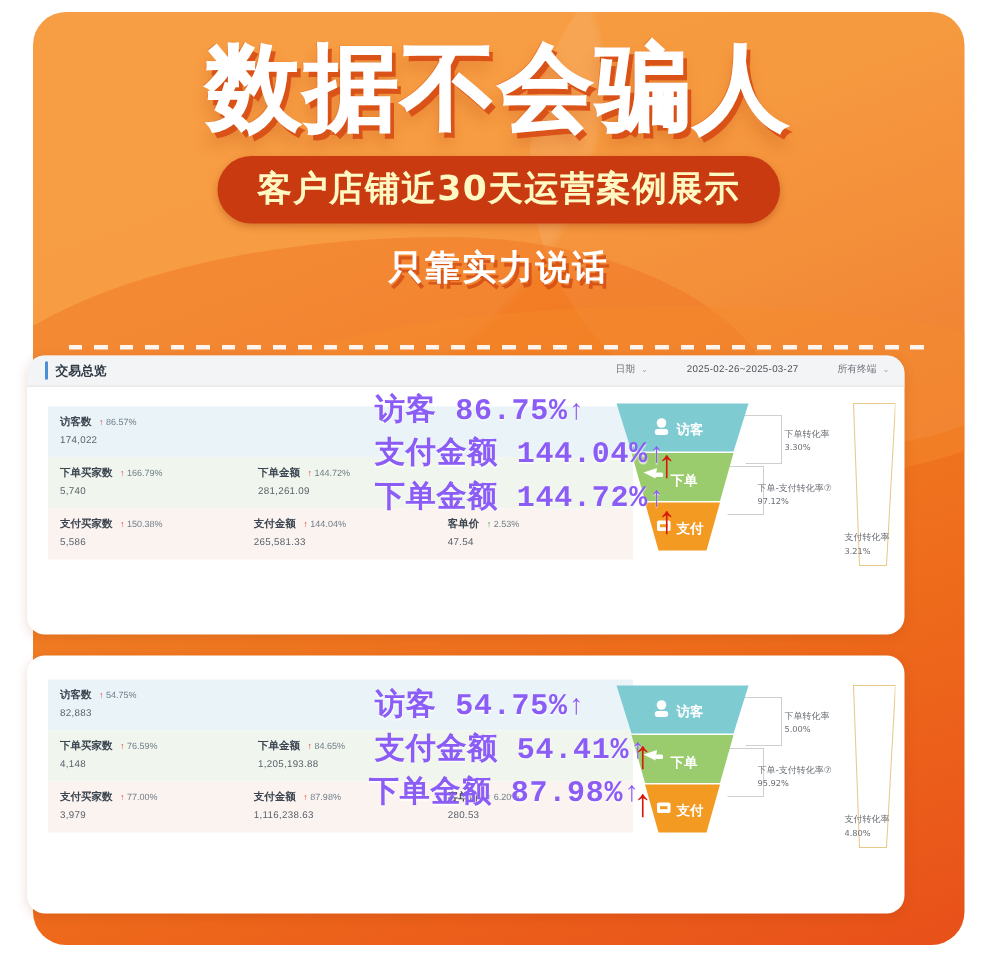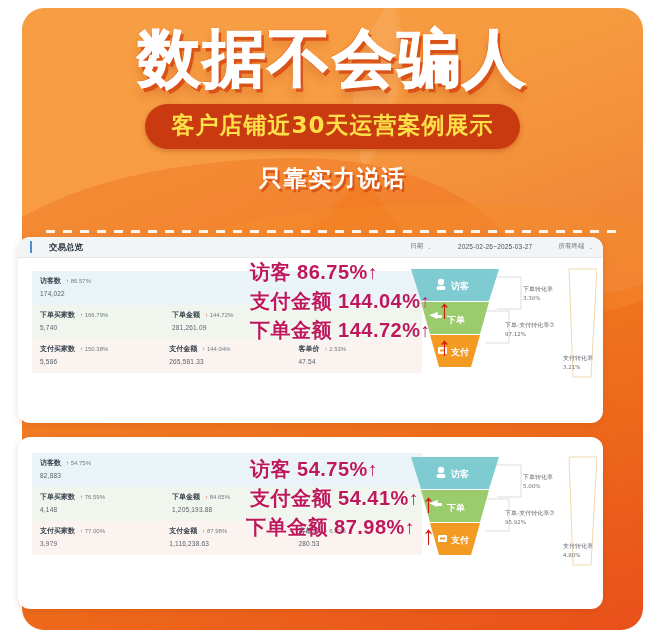--- a/index.html
+++ b/index.html
@@ -74,21 +74,21 @@
       0 8px 10px rgba(180,60,15,0.30);
     -webkit-text-stroke: 1px #ffffff;
   }
 
   .hero-pill-wrap { text-align: center; margin-top: 12px; }
   .hero-pill {
     display: inline-block;
     padding: 6px 26px 8px;
     border-radius: 999px;
     background: #c93a10;
-    color: #fde047;
+    color: #fef9c3;
     font-family: "DejaVu Sans", sans-serif;
     font-weight: 700;
     font-size: 23px;
     letter-spacing: 1px;
     box-shadow: 0 2px 5px rgba(150,45,10,0.35);
   }
 
   .hero-sub {
     margin-top: 14px;
     text-align: center;
@@ -130,21 +130,21 @@
     height: 21px;
     background: #f3f4f6;
     border-bottom: 1px solid #e8e9eb;
   }
   .card-head-title {
     position: absolute;
     left: 12px; top: 4px;
     font-size: 8.5px;
     font-weight: 700;
     color: #303a45;
-    padding-left: 17px;
+    padding-left: 5px;
     border-left: 2.5px solid #4a90d9;
     line-height: 12px;
   }
   .card-head-right {
     position: absolute;
     right: 10px; top: 5px;
     display: flex; align-items: center; gap: 26px;
     font-size: 6.5px;
     color: #6d7278;
   }
@@ -172,23 +172,23 @@
   .mdelta .up.g { color: #4aa05a; }
   .mvalue { margin-top: 4px; font-size: 6.5px; color: #59616b; letter-spacing: .2px; }
 
   
   .funnel { position: absolute; right: 6px; top: 28px; width: 196px; height: 120px; }
   .funnel svg { display: block; }
 
   
   .overlay {
     position: absolute;
-    font-family: Liberation Sans, sans-serif;
-    font-weight: 700;
-    color: #be185d;
+    font-family: Liberation Mono, monospace;
+    font-weight: 700;
+    color: #8b5cf6;
     white-space: nowrap;
     letter-spacing: .5px;
     text-shadow: 0 1px 1px rgba(255,255,255,0.85);
   }
   #ov1 { left: 250px; top: 259px; font-size: 20px; }
   #ov2 { left: 250px; top: 288px; font-size: 20px; }
   #ov3 { left: 250px; top: 317px; font-size: 20px; }
   #ov4 { left: 250px; top: 456px; font-size: 20px; }
   #ov5 { left: 250px; top: 485px; font-size: 20px; }
   #ov6 { left: 246px; top: 514px; font-size: 20px; }

